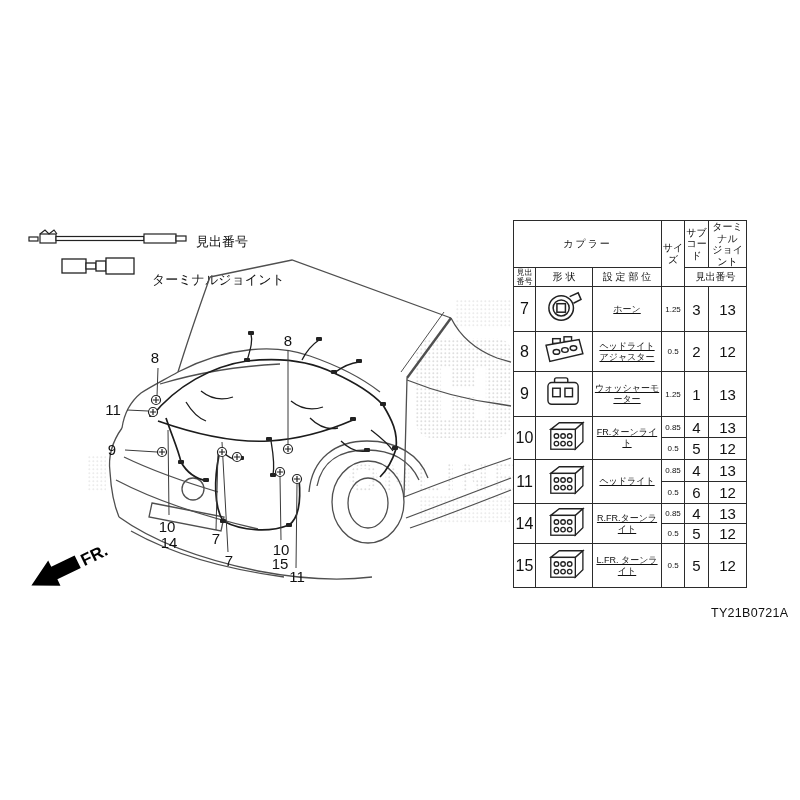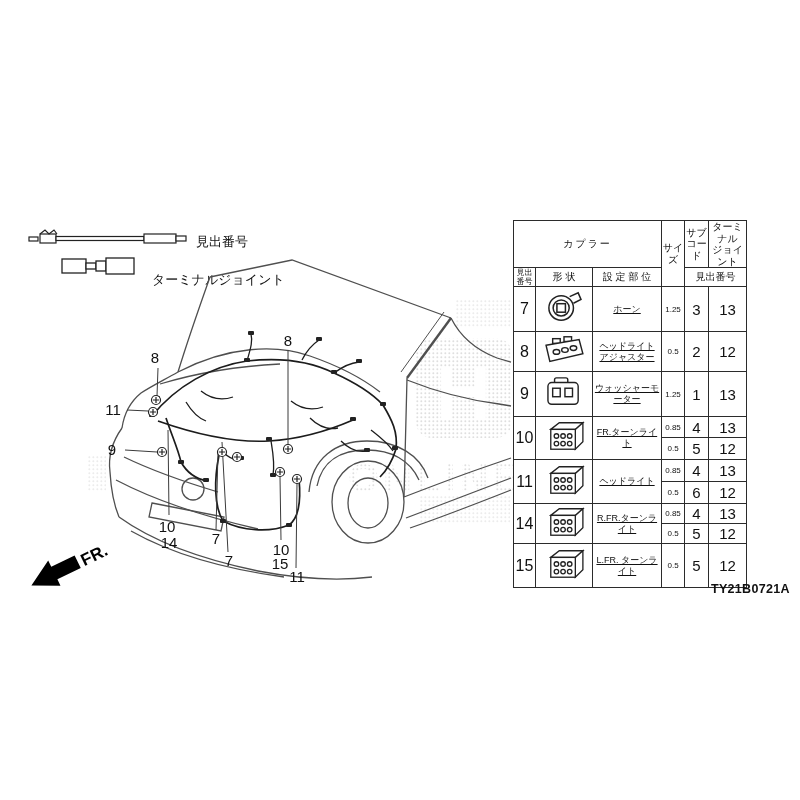--- a/index.html
+++ b/index.html
@@ -24,21 +24,21 @@
   .th-sp{letter-spacing:2px;}
   td.num{font-size:16px;}
   td.val{font-size:15px;}
   td.size{font-size:8px;}
   td.loc{font-size:9px;text-align:left;padding-left:3px;line-height:1.25;white-space:pre-line;text-decoration:underline;}
   tr.h23{height:23px;} tr.h17{height:17px;}
   tr.h45{height:45px;} tr.h40{height:40px;} tr.h44{height:44px;}
   tr.h21{height:21px;} tr.h22{height:22px;} tr.h20{height:20px;}
 
   
-  #drawing-code{position:absolute;left:711px;top:582px;font-size:12.5px;font-weight:bold;
+  #drawing-code{position:absolute;left:711px;top:606px;font-size:12.5px;font-weight:normal;
                 letter-spacing:.3px;}
 </style>
 </head>
 <body>
 
 <div id="screen">
 
   <svg class="abs" style="left:28px;top:229px" width="162" height="20" viewBox="0 0 162 20">
     <g stroke="#222" stroke-width="1.2" fill="#fff">
       <rect x="1" y="8" width="9" height="4"></rect>

